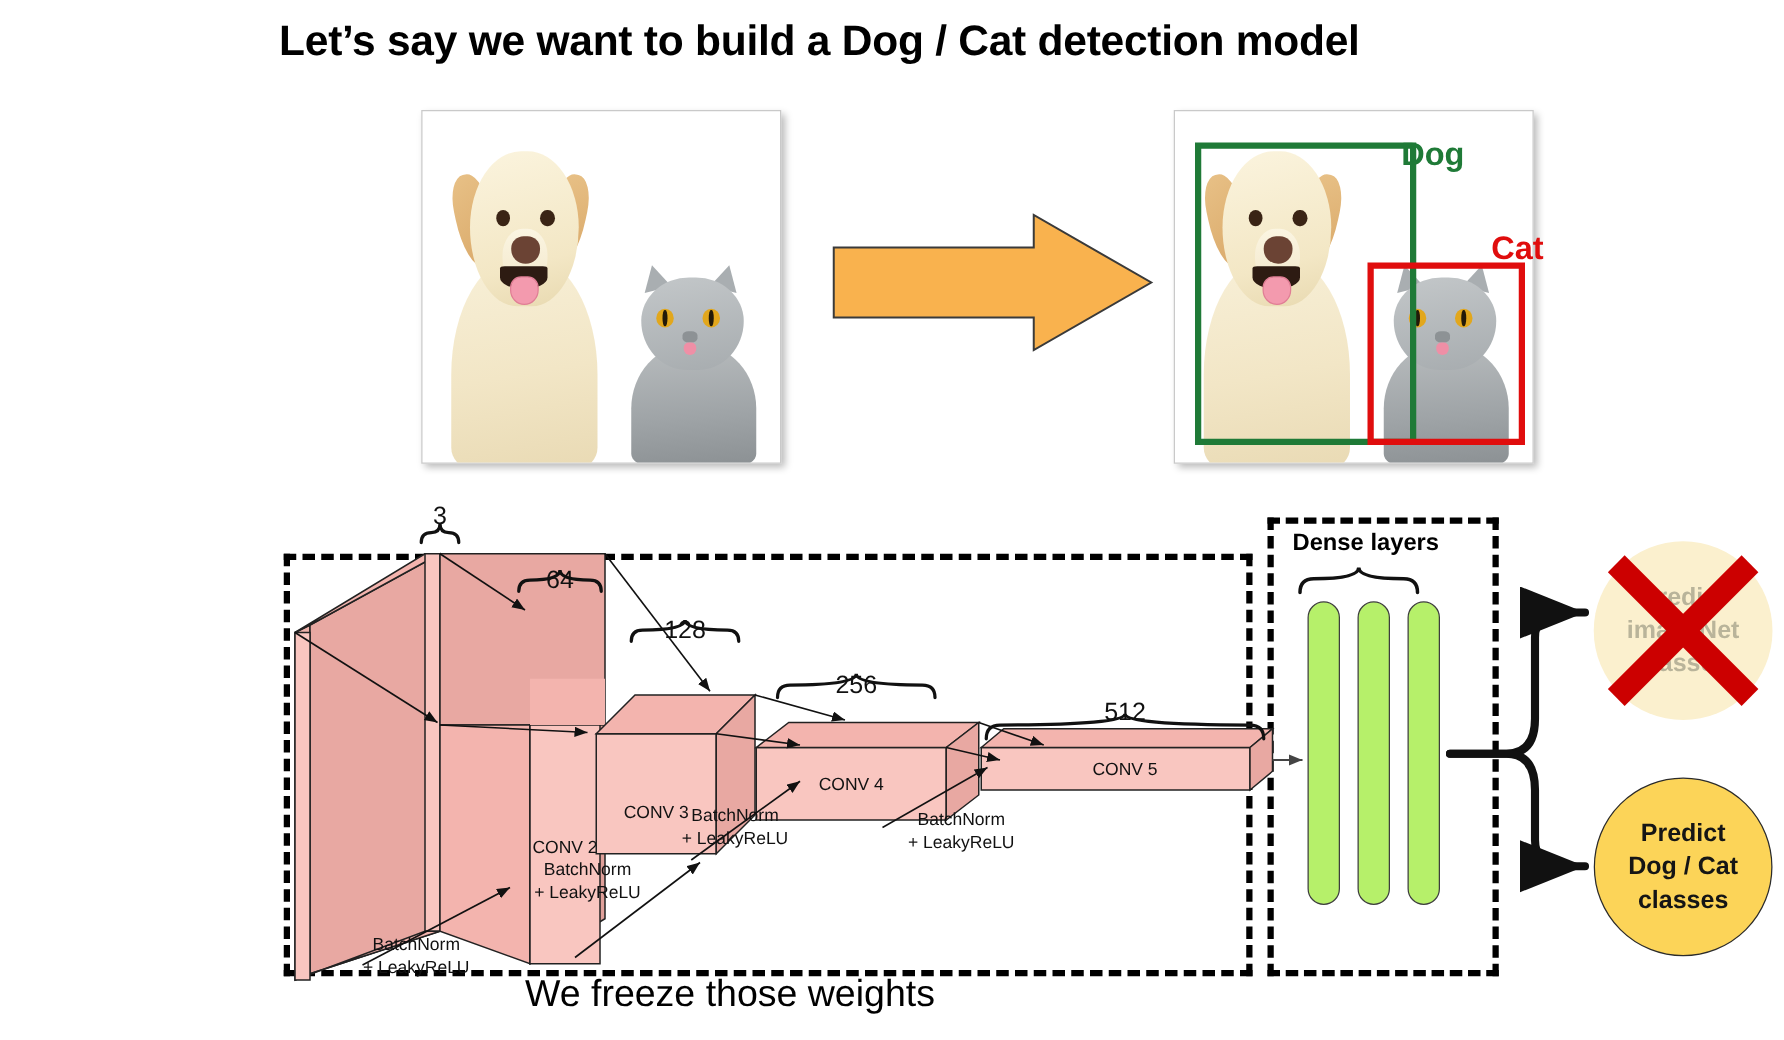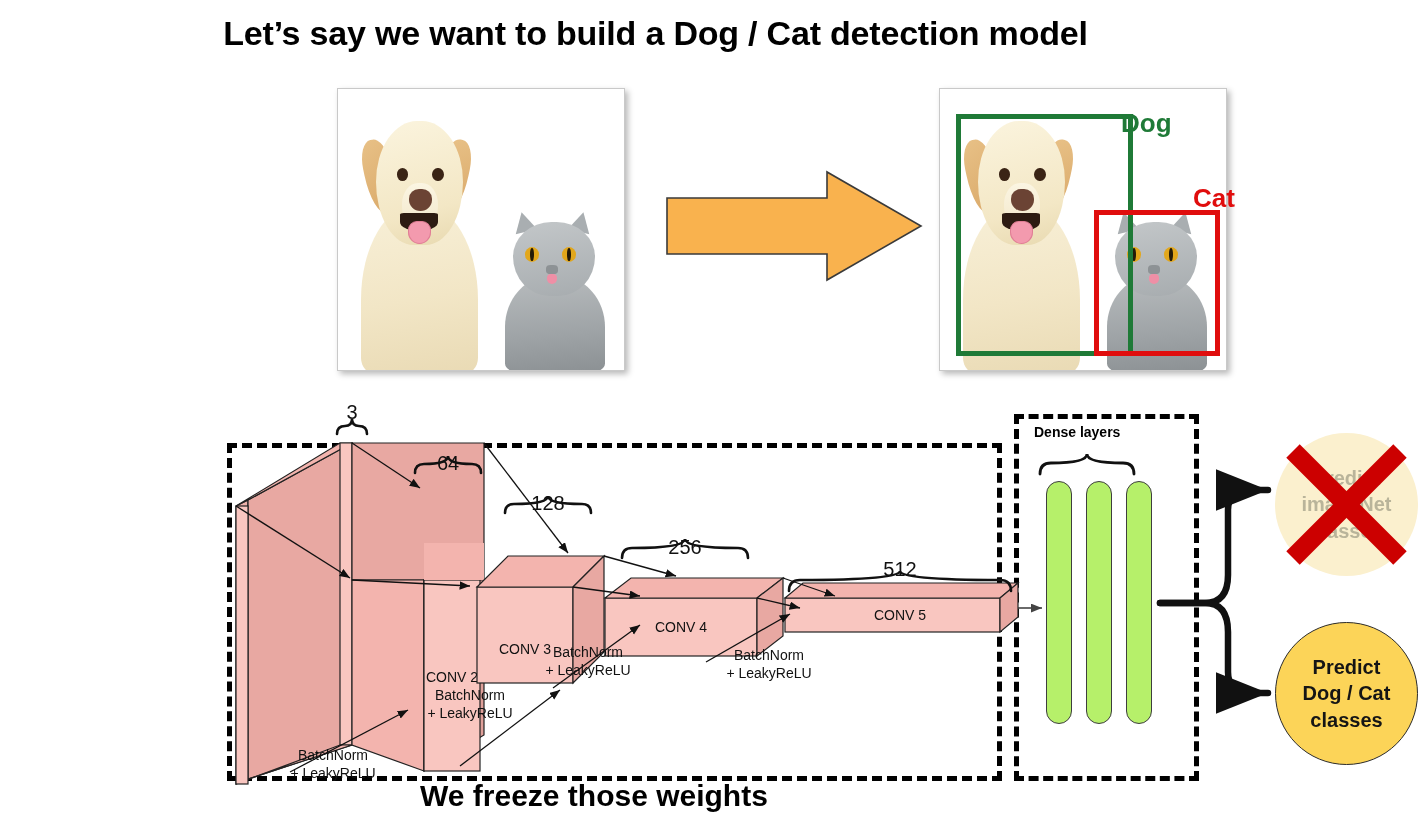--- a/index.html
+++ b/index.html
@@ -172,36 +172,36 @@
   .dashed-box {
     position: absolute;
     border: 5px dashed #000;
   }
   .dashed-conv  { left: 227px; top: 443px; width: 775px; height: 338px; }
   .dashed-dense { left: 1014px; top: 414px; width: 185px; height: 367px; }
 
   
   .bottom-caption {
     position: absolute;
-    font-size: 30px; font-weight: bold; color: #000;
+    font-size: 30px; font-weight: normal; color: #000;
   }
   .cap-freeze   { left: 420px;  top: 779px; }
   .cap-finetune { left: 997px;  top: 794px; }
 
   
   .cnn-svg { position: absolute; left: 0; top: 0; width: 1427px; height: 832px; pointer-events: none; }
 
   .conv-label { font-family: "Liberation Sans", sans-serif; font-size: 14px; fill: #111; }
   .dim-label  { font-family: "Liberation Sans", sans-serif; font-size: 20px; fill: #111; }
   .bn-label   { font-family: "Liberation Sans", sans-serif; font-size: 14px; fill: #111; }
 
   
   .dense-title {
     position: absolute; left: 1034px; top: 424px;
-    font-size: 14px; font-weight: bold; color: #000;
+    font-size: 19px; font-weight: bold; color: #000;
     white-space: nowrap;
   }
   .dense-bar {
     position: absolute;
     width: 26px; height: 243px;
     background: #b6f06a;
     border: 1.4px solid #3e3e3e;
     border-radius: 13px;
     top: 481px;
   }

